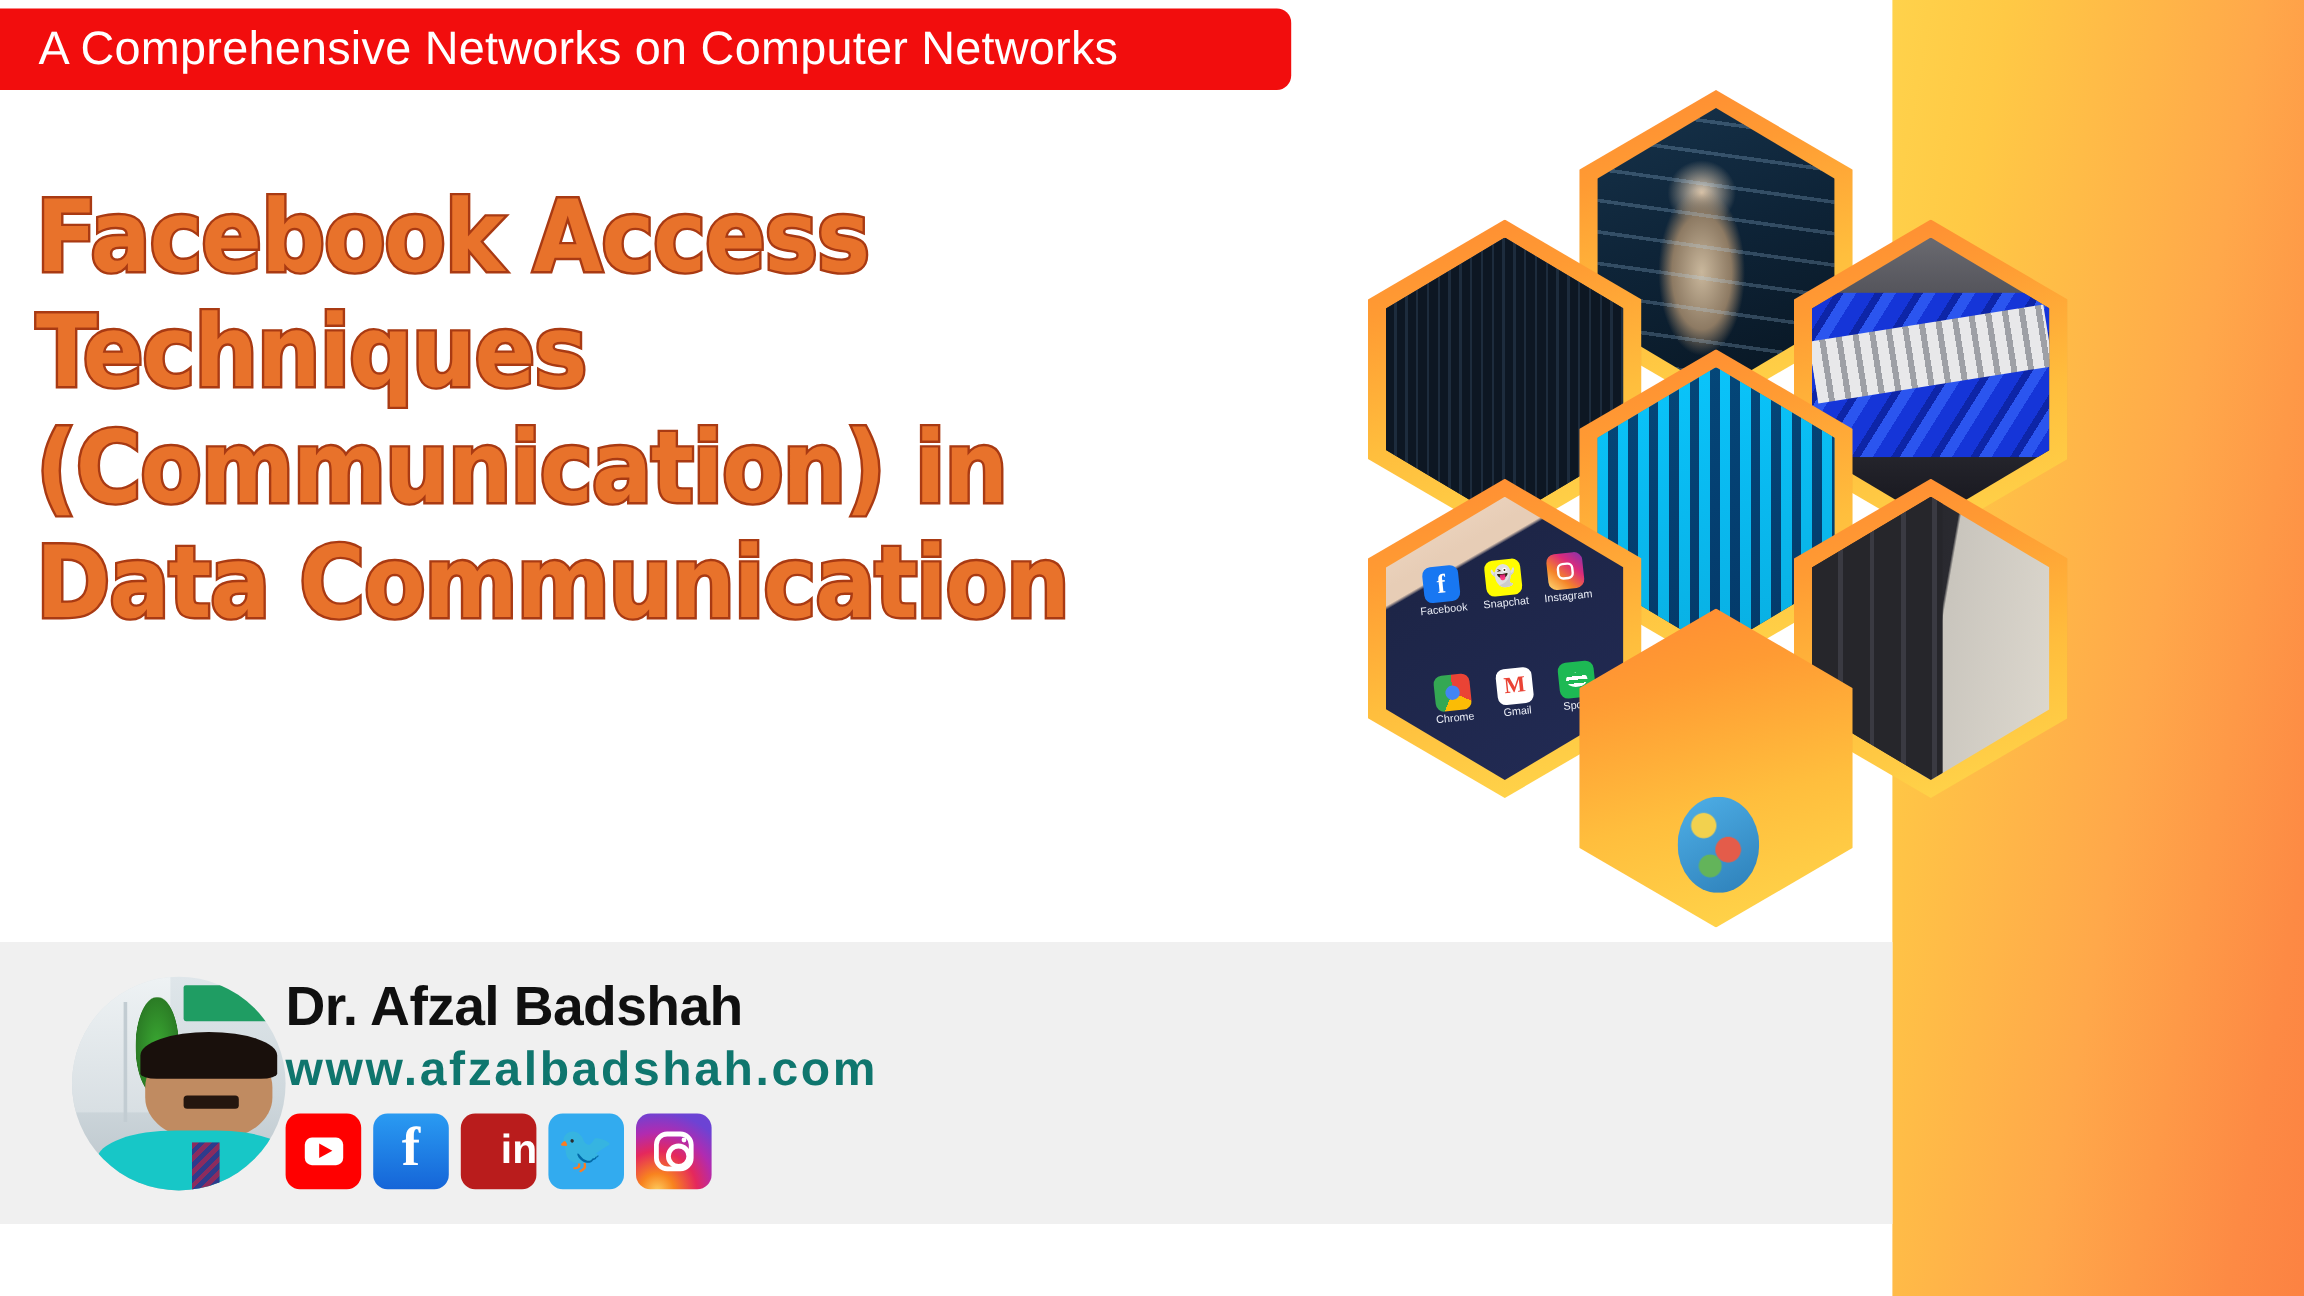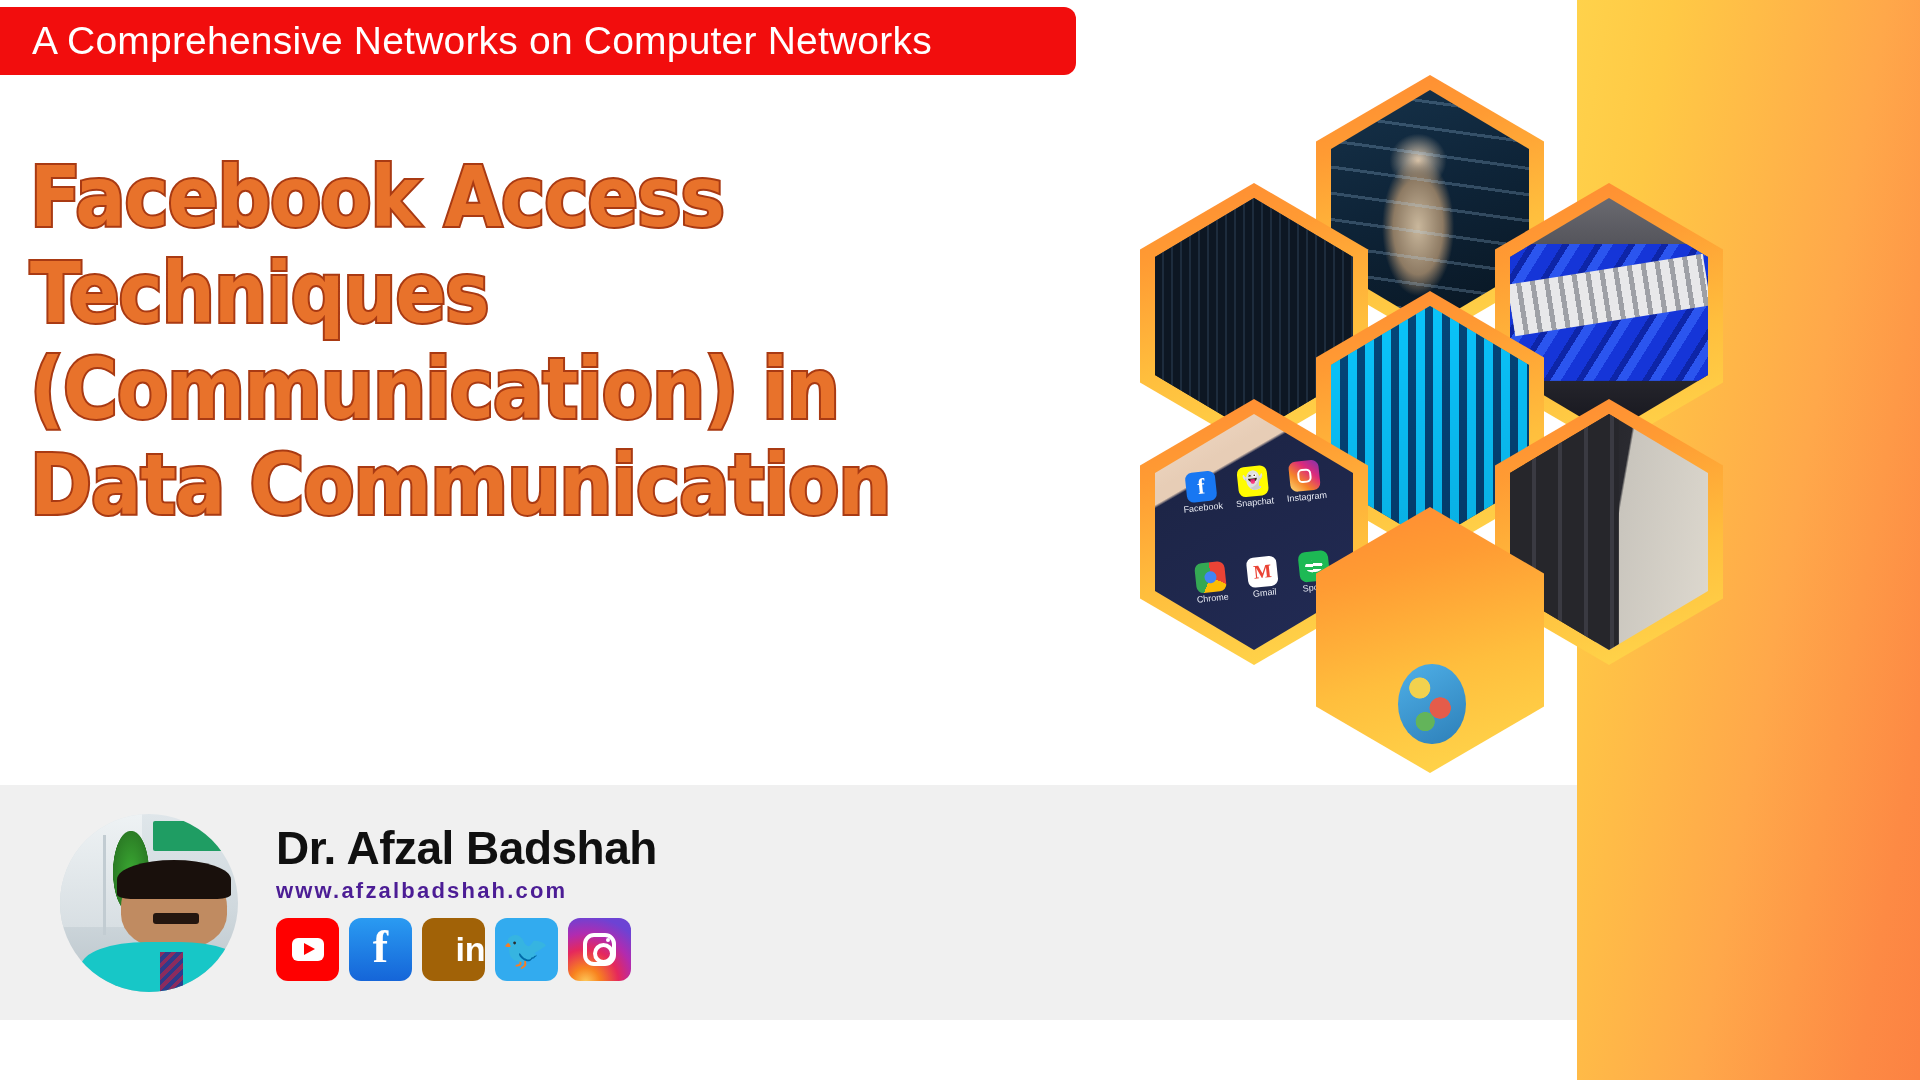--- a/index.html
+++ b/index.html
@@ -182,43 +182,43 @@
   .avatar .tree{position:absolute;left:30%;top:10%;width:20%;height:46%;
      background:radial-gradient(ellipse at 50% 50%,#3aa832 0%,#2b7c25 70%,transparent 72%);}
   .avatar .pole{position:absolute;left:24%;top:12%;width:3px;height:56%;background:#c2ccd2;}
   .avatar .head{position:absolute;left:34%;top:30%;width:60%;height:46%;border-radius:48% 48% 42% 42%;background:#c08b61;}
   .avatar .hair{position:absolute;left:32%;top:26%;width:64%;height:22%;border-radius:50% 50% 12% 12%;background:#19100c;}
   .avatar .mous{position:absolute;left:52%;top:56%;width:26%;height:6%;border-radius:3px;background:#24160f;}
   .avatar .shirt{position:absolute;left:12%;top:72%;width:92%;height:34%;border-radius:40% 40% 0 0;background:#17c7c7;}
   .avatar .tie{position:absolute;left:56%;top:78%;width:13%;height:26%;
      background:repeating-linear-gradient(135deg,#8b2b5e 0 4px,#2e3b8b 4px 8px);}
 
-  .f-text{ margin-left:38px; }
+  .f-text{ }
   .f-name{
     font-size:46px; font-weight:bold; color:#101010; line-height:1.05;
     letter-spacing:-.5px;
   }
   .f-site{
     margin-top:6px;
-    font-size:22px; font-weight:bold; color:#4c1d95;
+    font-size:40px; font-weight:bold; color:#0f766e;
     letter-spacing:2.2px;
   }
   .socials{ display:flex; gap:10px; margin-top:14px; }
   .si{
     width:63px;height:63px;border-radius:12px;
     display:flex;align-items:center;justify-content:center;
     flex:none;
   }
   .si-yt{ background:#FF0000; }
   .si-yt i{width:32px;height:23px;background:#fff;border-radius:6px;position:relative;display:block;}
   .si-yt i:after{content:"";position:absolute;left:12px;top:5px;border-left:11px solid #FF0000;
      border-top:6.5px solid transparent;border-bottom:6.5px solid transparent;}
   .si-fb{ background:linear-gradient(180deg,#2A9BF2,#1565D8); color:#fff; font-size:46px;
      font-family:"Liberation Serif",serif; font-weight:bold; line-height:1; padding-bottom:6px;}
-  .si-li{ background:#a16207; color:#fff; font-size:34px; font-weight:bold; line-height:1; padding-bottom:2px;padding-left:34px;}
+  .si-li{ background:#b91c1c; color:#fff; font-size:34px; font-weight:bold; line-height:1; padding-bottom:2px;padding-left:34px;}
   .si-tw{ background:#32ABEF; }
   .si-tw i{ color:#fff; font-size:38px; line-height:1; font-style:normal; }
   .si-ig{ background:radial-gradient(circle at 28% 102%,#FDCB5C 0%,#F8831F 18%,#E5285C 42%,#B12BB0 62%,#6C43D4 84%); }
   .si-ig i{ width:33px;height:33px;border:4px solid #fff;border-radius:11px;position:relative;display:block;}
   .si-ig i:after{content:"";position:absolute;left:6px;top:6px;width:13px;height:13px;border:4px solid #fff;border-radius:50%;}
   .si-ig i:before{content:"";position:absolute;right:2px;top:1px;width:4px;height:4px;background:#fff;border-radius:50%;}
 </style>
 </head>
 <body>
 

